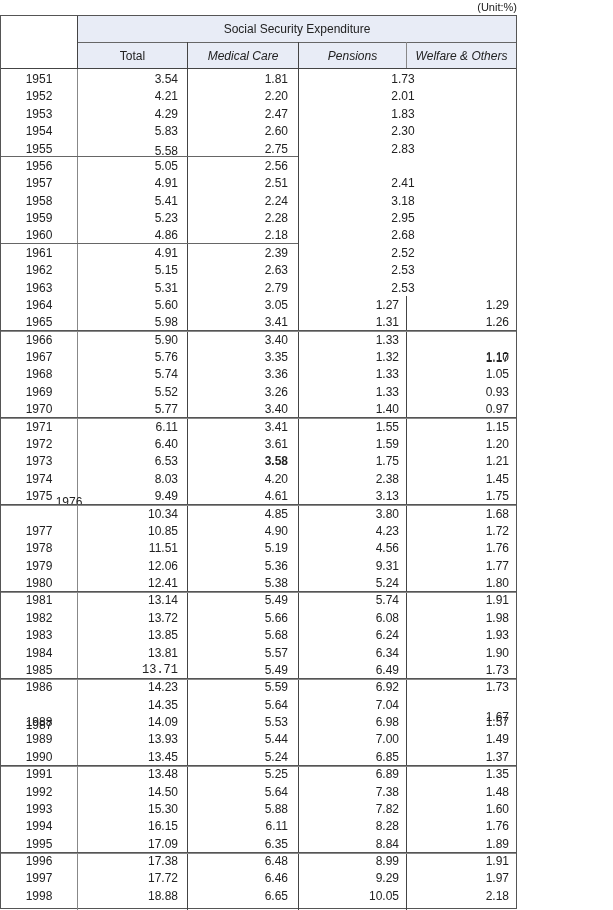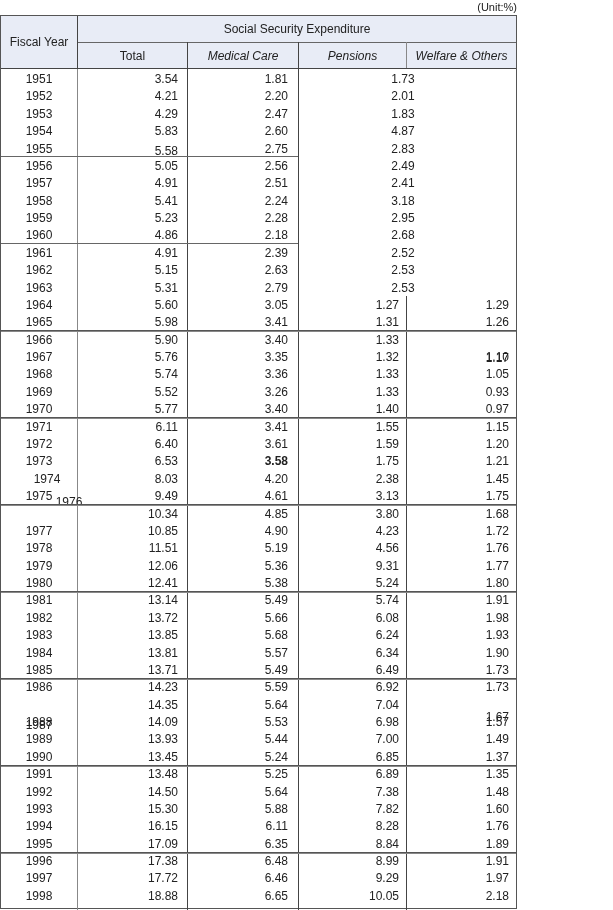--- a/index.html
+++ b/index.html
@@ -20,23 +20,20 @@
   .c-merged { left:298px; width:208px; text-align:center; }
   .it { font-style:italic; }
 </style>
 </head>
 <body>
 
 <div class="unit">(Unit:%)</div>
 
 <div class="tbl" id="tbl">
 
-  <div class="hdr" style="left:0;top:0;width:76px;height:52px;">
-    <span>Fiscal Year</span>
-  </div>
   <div class="hdr" style="left:77px;top:0;width:438px;height:26px;">
     <span>Social Security Expenditure</span>
   </div>
   <div class="hdr" style="left:77px;top:27px;width:109px;height:25px;">
     <span>Total</span>
   </div>
   <div class="hdr it" style="left:187px;top:27px;width:110px;height:25px;">
     <span>Medical Care</span>
   </div>
   <div class="hdr it" style="left:298px;top:27px;width:107px;height:25px;">
@@ -67,29 +64,28 @@
     <div class="cell c-total" style="top: 72.38px;">4.21</div>
     <div class="cell c-med" style="top: 72.38px;">2.20</div>
     <div class="cell c-merged" style="top: 72.38px;">2.01</div>
     <div class="cell c-year" style="top: 89.76px;">1953</div>
     <div class="cell c-total" style="top: 89.76px;">4.29</div>
     <div class="cell c-med" style="top: 89.76px;">2.47</div>
     <div class="cell c-merged" style="top: 89.76px;">1.83</div>
     <div class="cell c-year" style="top: 107.14px;">1954</div>
     <div class="cell c-total" style="top: 107.14px;">5.83</div>
     <div class="cell c-med" style="top: 107.14px;">2.60</div>
-    <div class="cell c-merged" style="top: 107.14px;">4.87</div>
+    <div class="cell c-merged" style="top: 107.14px;">2.30</div>
     <div class="cell c-year" style="top: 124.52px;">1955</div>
     <div class="cell c-total" style="top: 127px;">5.58</div>
     <div class="cell c-med" style="top: 124.52px;">2.75</div>
     <div class="cell c-merged" style="top: 124.52px;">2.83</div>
     <div class="cell c-year" style="top: 141.9px;">1956</div>
     <div class="cell c-total" style="top: 141.9px;">5.05</div>
     <div class="cell c-med" style="top: 141.9px;">2.56</div>
-    <div class="cell c-merged" style="top: 141.9px;">2.49</div>
     <div class="hline" style="top: 140.4px; left: 0px; width: 297px;"></div>
     <div class="cell c-year" style="top: 159.28px;">1957</div>
     <div class="cell c-total" style="top: 159.28px;">4.91</div>
     <div class="cell c-med" style="top: 159.28px;">2.51</div>
     <div class="cell c-merged" style="top: 159.28px;">2.41</div>
     <div class="cell c-year" style="top: 176.66px;">1958</div>
     <div class="cell c-total" style="top: 176.66px;">5.41</div>
     <div class="cell c-med" style="top: 176.66px;">2.24</div>
     <div class="cell c-merged" style="top: 176.66px;">3.18</div>
     <div class="cell c-year" style="top: 194.04px;">1959</div>
@@ -158,21 +154,21 @@
     <div class="cell c-year" style="top: 419.98px;">1972</div>
     <div class="cell c-total" style="top: 419.98px;">6.40</div>
     <div class="cell c-med" style="top: 419.98px;">3.61</div>
     <div class="cell c-pen" style="top: 419.98px;">1.59</div>
     <div class="cell c-wel" style="top: 419.98px;">1.20</div>
     <div class="cell c-year" style="top: 437.36px;">1973</div>
     <div class="cell c-total" style="top: 437.36px;">6.53</div>
     <div class="cell c-med" style="top: 437.36px; font-weight: bold;">3.58</div>
     <div class="cell c-pen" style="top: 437.36px;">1.75</div>
     <div class="cell c-wel" style="top: 437.36px;">1.21</div>
-    <div class="cell c-year" style="top: 454.74px; padding-left: 8px;">1974</div>
+    <div class="cell c-year" style="top: 454.74px;">1974</div>
     <div class="cell c-total" style="top: 454.74px;">8.03</div>
     <div class="cell c-med" style="top: 454.74px;">4.20</div>
     <div class="cell c-pen" style="top: 454.74px;">2.38</div>
     <div class="cell c-wel" style="top: 454.74px;">1.45</div>
     <div class="cell c-year" style="top: 472.12px;">1975</div>
     <div class="cell c-total" style="top: 472.12px;">9.49</div>
     <div class="cell c-med" style="top: 472.12px;">4.61</div>
     <div class="cell c-pen" style="top: 472.12px;">3.13</div>
     <div class="cell c-wel" style="top: 472.12px;">1.75</div>
     <div class="cell c-year" style="top: 478px; padding-left: 30px;">1976</div>
@@ -216,21 +212,21 @@
     <div class="cell c-total" style="top: 611.16px;">13.85</div>
     <div class="cell c-med" style="top: 611.16px;">5.68</div>
     <div class="cell c-pen" style="top: 611.16px;">6.24</div>
     <div class="cell c-wel" style="top: 611.16px;">1.93</div>
     <div class="cell c-year" style="top: 628.54px;">1984</div>
     <div class="cell c-total" style="top: 628.54px;">13.81</div>
     <div class="cell c-med" style="top: 628.54px;">5.57</div>
     <div class="cell c-pen" style="top: 628.54px;">6.34</div>
     <div class="cell c-wel" style="top: 628.54px;">1.90</div>
     <div class="cell c-year" style="top: 645.92px;">1985</div>
-    <div class="cell c-total" style="top: 645.92px;">13.71</div>
+    <div class="cell c-total" style="top: 645.92px; font-family: Liberation Mono, monospace;">13.71</div>
     <div class="cell c-med" style="top: 645.92px;">5.49</div>
     <div class="cell c-pen" style="top: 645.92px;">6.49</div>
     <div class="cell c-wel" style="top: 645.92px;">1.73</div>
     <div class="cell c-year" style="top: 663.3px;">1986</div>
     <div class="cell c-total" style="top: 663.3px;">14.23</div>
     <div class="cell c-med" style="top: 663.3px;">5.59</div>
     <div class="cell c-pen" style="top: 663.3px;">6.92</div>
     <div class="cell c-wel" style="top: 663.3px;">1.73</div>
     <div class="hline" style="top: 661.8px; left: 0px; width: 515px; height: 2px; background: rgb(136, 136, 136); border-top: 1px solid rgb(85, 85, 85); box-sizing: border-box;"></div>
     <div class="cell c-year" style="top: 680.68px; margin-top: 20px;">1987</div>

